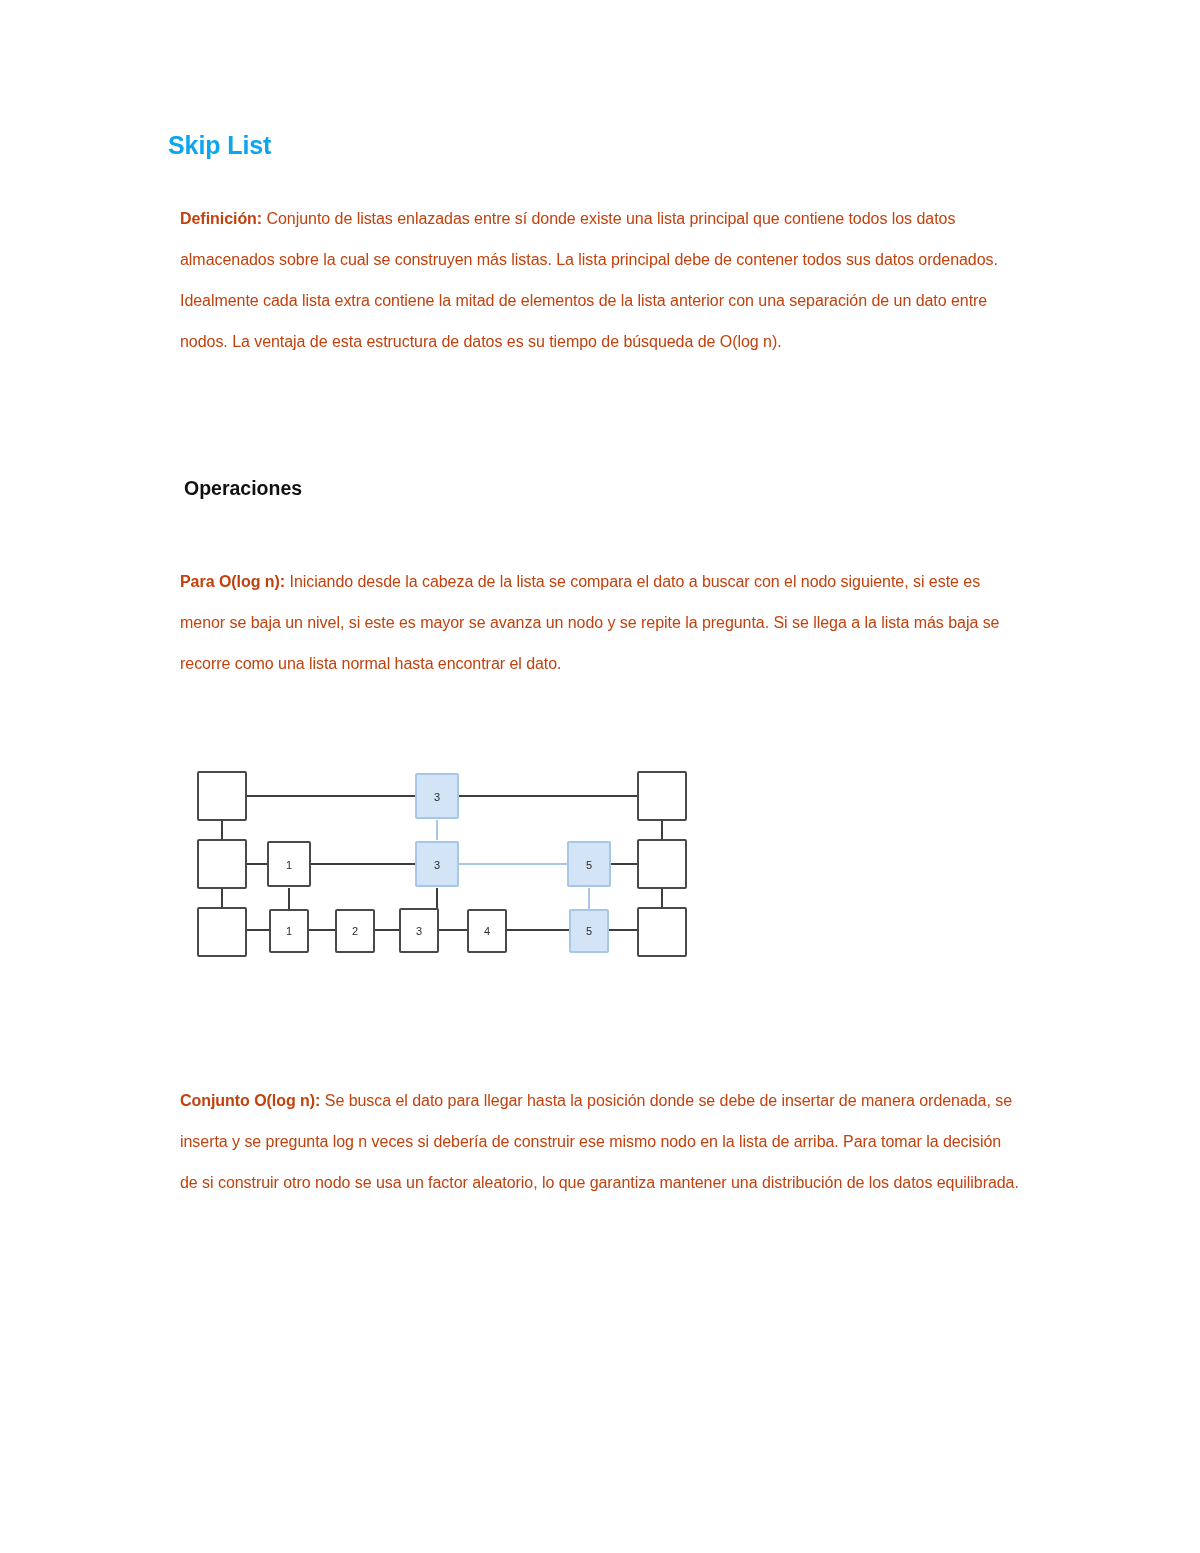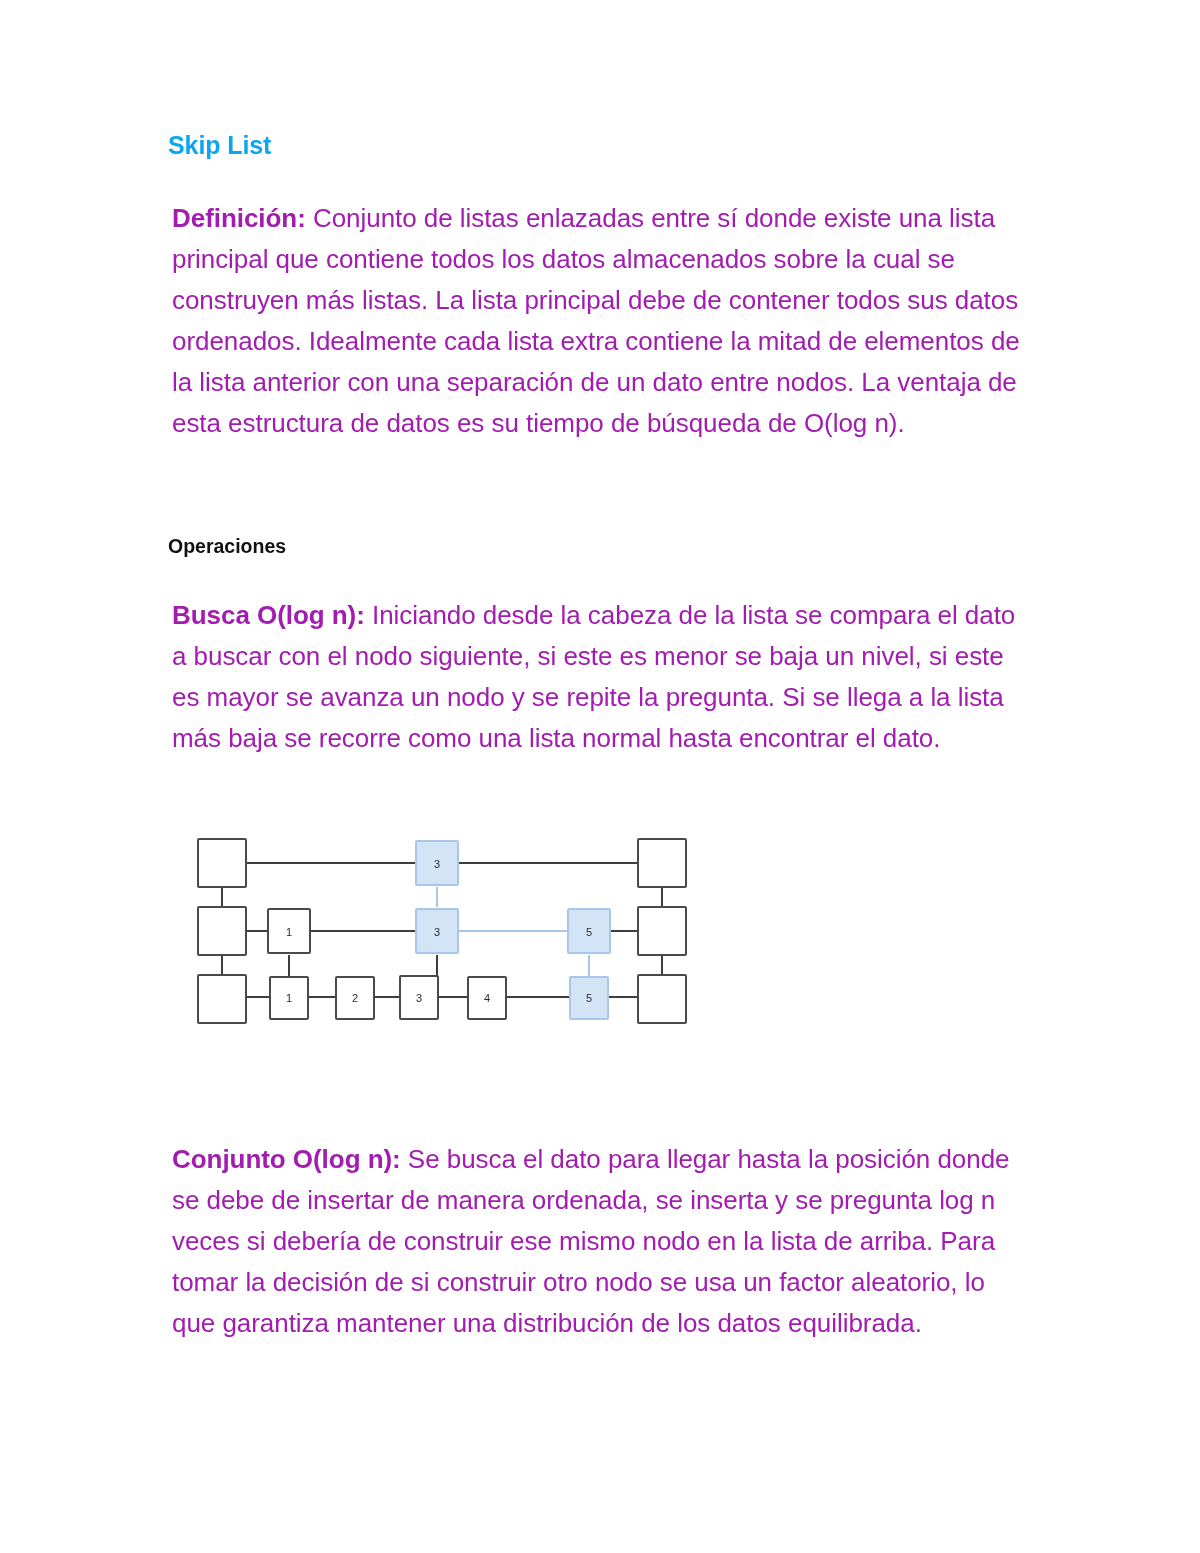--- a/index.html
+++ b/index.html
@@ -31,34 +31,34 @@
   h1.doc-title {
     font-size: 25px;
     font-weight: bold;
     color: #0ba6ee;
     margin: 0 0 38px 0;
     letter-spacing: -0.1px;
     line-height: 1.2;
   }
 
   p.para {
-    font-size: 26px;
+    font-size: 16px;
     line-height: 41px;
-    margin: 4px;
-    color: #a21caf;
+    margin: 12px;
+    color: #c2410c;
     letter-spacing: -0.05px;
     text-align: left;
   }
   p.para b { font-weight: bold; }
 
   .sec-heading {
     font-size: 19.5px;
     font-weight: bold;
     line-height: 41px;
-    margin: 0;
+    margin: 16px;
     color: #111111;
   }
 
   .gap-xl { height: 78px; }
   .gap-l  { height: 24px; }
   .gap-diagram-top { height: 68px; }
   .gap-diagram-bottom { height: 104px; }
   .gap-mid { height: 120px; }
 
   
@@ -107,21 +107,21 @@
     <h1 class="doc-title">Skip List</h1>
 
     <p class="para"><b>Definición:</b><span> Conjunto de listas enlazadas entre sí donde existe una lista principal que contiene todos los datos almacenados sobre la cual se construyen más listas. La lista principal debe de contener todos sus datos ordenados. Idealmente cada lista extra contiene la mitad de elementos de la lista anterior con una separación de un dato entre nodos. La ventaja de esta estructura de datos es su tiempo de búsqueda de O(log n).</span></p>
 
     <div class="gap-xl"></div>
 
     <p class="sec-heading">Operaciones</p>
 
     <div class="gap-l"></div>
 
-    <p class="para"><b>Busca O(log n):</b><span> Iniciando desde la cabeza de la lista se compara el dato a buscar con el nodo siguiente, si este es menor se baja un nivel, si este es mayor se avanza un nodo y se repite la pregunta. Si se llega a la lista más baja se recorre como una lista normal hasta encontrar el dato.</span></p>
+    <p class="para"><b>Para O(log n):</b><span> Iniciando desde la cabeza de la lista se compara el dato a buscar con el nodo siguiente, si este es menor se baja un nivel, si este es mayor se avanza un nodo y se repite la pregunta. Si se llega a la lista más baja se recorre como una lista normal hasta encontrar el dato.</span></p>
 
     <div class="gap-diagram-top"></div>
 
     <div class="diagram-wrap">
       <svg width="520" height="200" viewBox="0 0 520 200" xmlns="http://www.w3.org/2000/svg">
 
         <line class="link-dark" x1="60" y1="32" x2="230" y2="32"></line>
         <line class="link-dark" x1="272" y1="32" x2="452" y2="32"></line>
 
         <line class="link-dark" x1="60" y1="100" x2="82" y2="100"></line>

